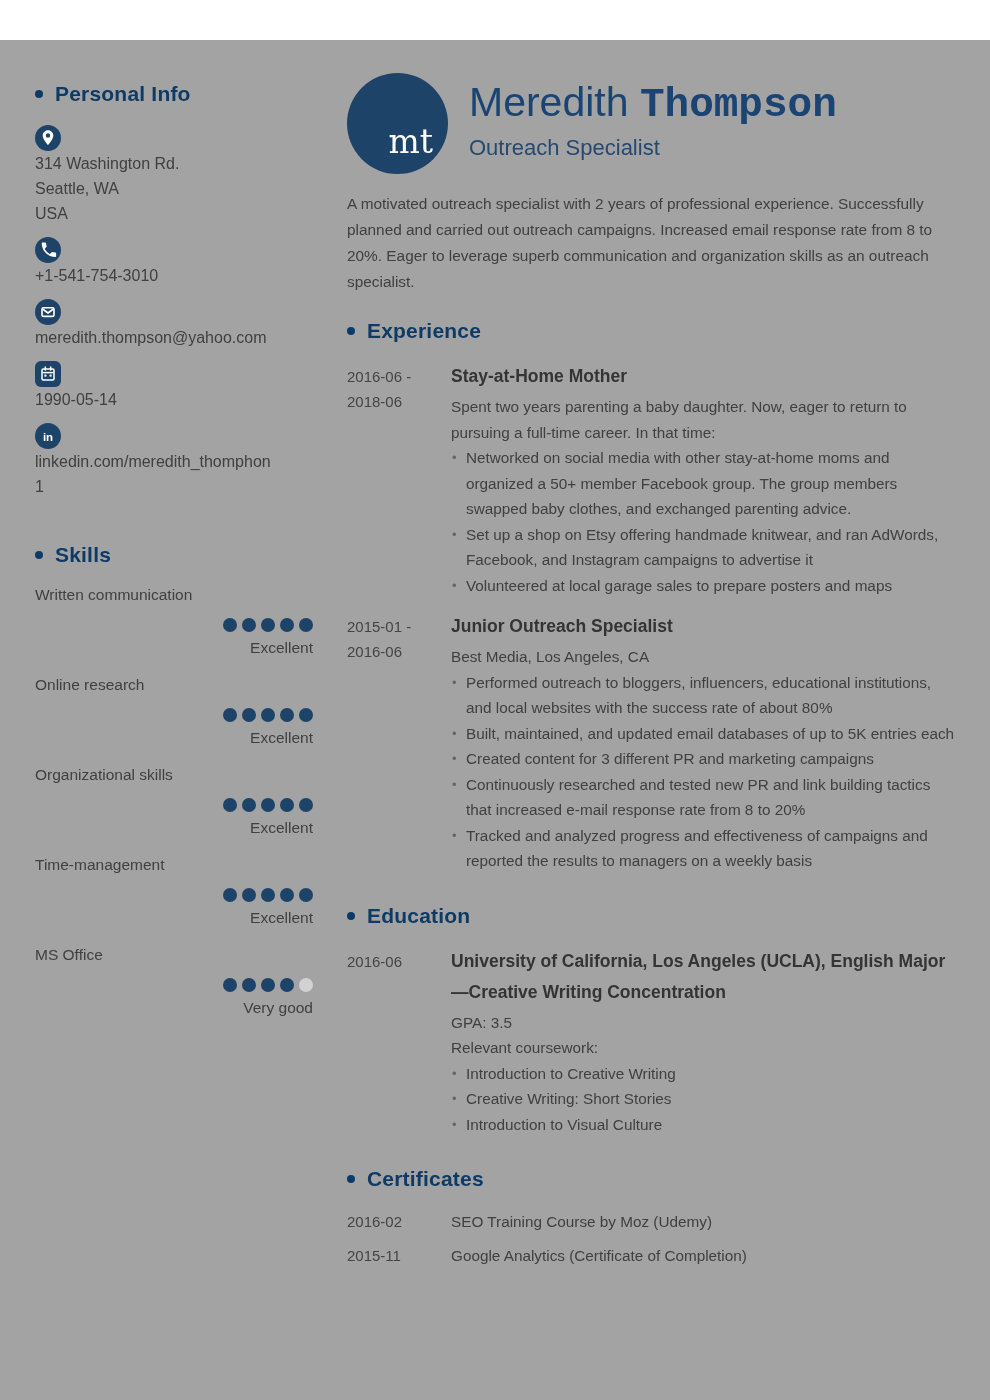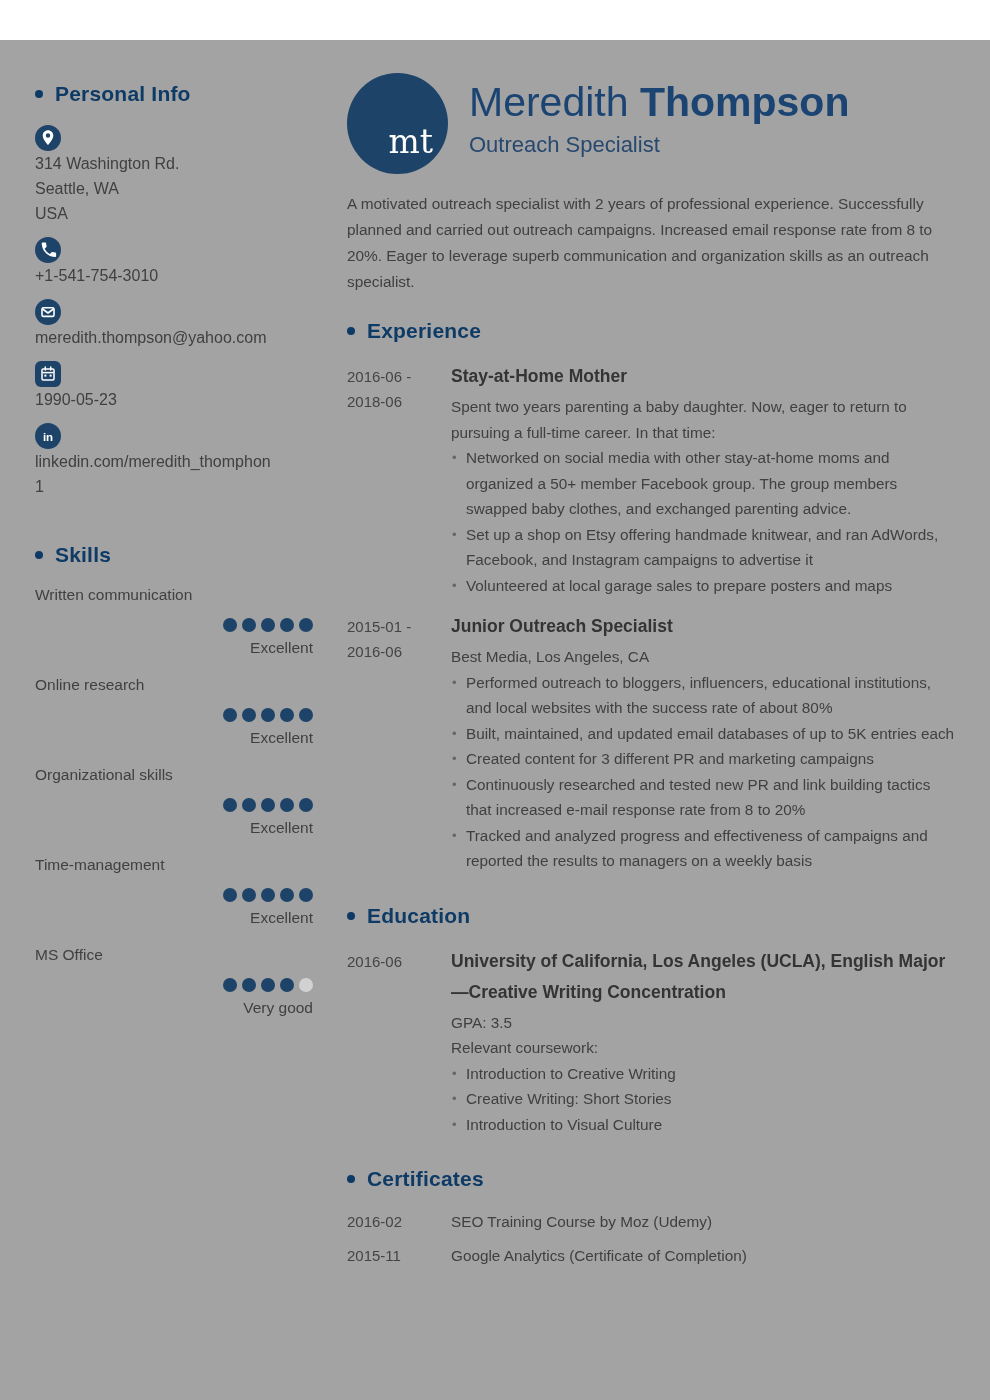--- a/index.html
+++ b/index.html
@@ -38,21 +38,21 @@
   .main{position:absolute;left:347px;top:33px;width:610px;}
   .header{display:flex;align-items:flex-start;}
   .avatar{
     flex:none;width:101px;height:101px;border-radius:50%;background:var(--navy);
     display:flex;justify-content:flex-end;align-items:flex-end;
     font-family:"DejaVu Serif","Liberation Serif",serif;
     color:#fff;font-size:33px;padding:0 15px 13px 0;
   }
   .name-block{margin-left:21px;padding-top:7px;}
   .full-name{font-size:41px;color:#1b4473;font-weight:400;line-height:1.1;}
-  .full-name .last{font-weight:bold;}
+  .full-name .last{font-weight:bold;font-family:Liberation Mono, monospace;}
   .job-title{font-size:22px;color:var(--subtitle);margin-top:7px;}
 
   .summary{margin-top:17px;font-size:15.4px;line-height:26px;color:var(--body-text);}
 
   section.block{margin-top:24px;}
   section.block.gap-lg{margin-top:30px;}
   .main-heading{margin-bottom:18px;}
 
   .entry{display:flex;margin-bottom:13px;}
   .entry-dates{flex:none;width:104px;font-size:15px;line-height:25px;color:#444;padding-top:3px;}
@@ -121,21 +121,21 @@
         <svg class="pi-icon" viewBox="0 0 26 26">
           <rect width="26" height="26" rx="6" fill="#1d4368"></rect>
           <rect x="7" y="8" width="12" height="11" rx="1.2" fill="none" stroke="#fff" stroke-width="1.5"></rect>
           <line x1="7.6" y1="11.6" x2="18.4" y2="11.6" stroke="#fff" stroke-width="1.5"></line>
           <line x1="10.3" y1="6" x2="10.3" y2="9" stroke="#fff" stroke-width="1.5" stroke-linecap="round"></line>
           <line x1="15.7" y1="6" x2="15.7" y2="9" stroke="#fff" stroke-width="1.5" stroke-linecap="round"></line>
           <rect x="9.4" y="13.6" width="2" height="2" fill="#fff"></rect>
           <rect x="14.6" y="13.6" width="2" height="2" fill="#fff"></rect>
         </svg>
         <div class="pi-lines">
-          <div>1990-05-23</div>
+          <div>1990-05-14</div>
         </div>
       </div>
 
       <div class="pi-item">
         <svg class="pi-icon" viewBox="0 0 26 26">
           <circle cx="13" cy="13" r="13" fill="#1d4368"></circle>
           <text x="13" y="17.5" text-anchor="middle" font-family="Liberation Sans, sans-serif" font-size="11.5" font-weight="bold" fill="#fff">in</text>
         </svg>
         <div class="pi-lines">
           <div>linkedin.com/meredith_thomphon</div>

